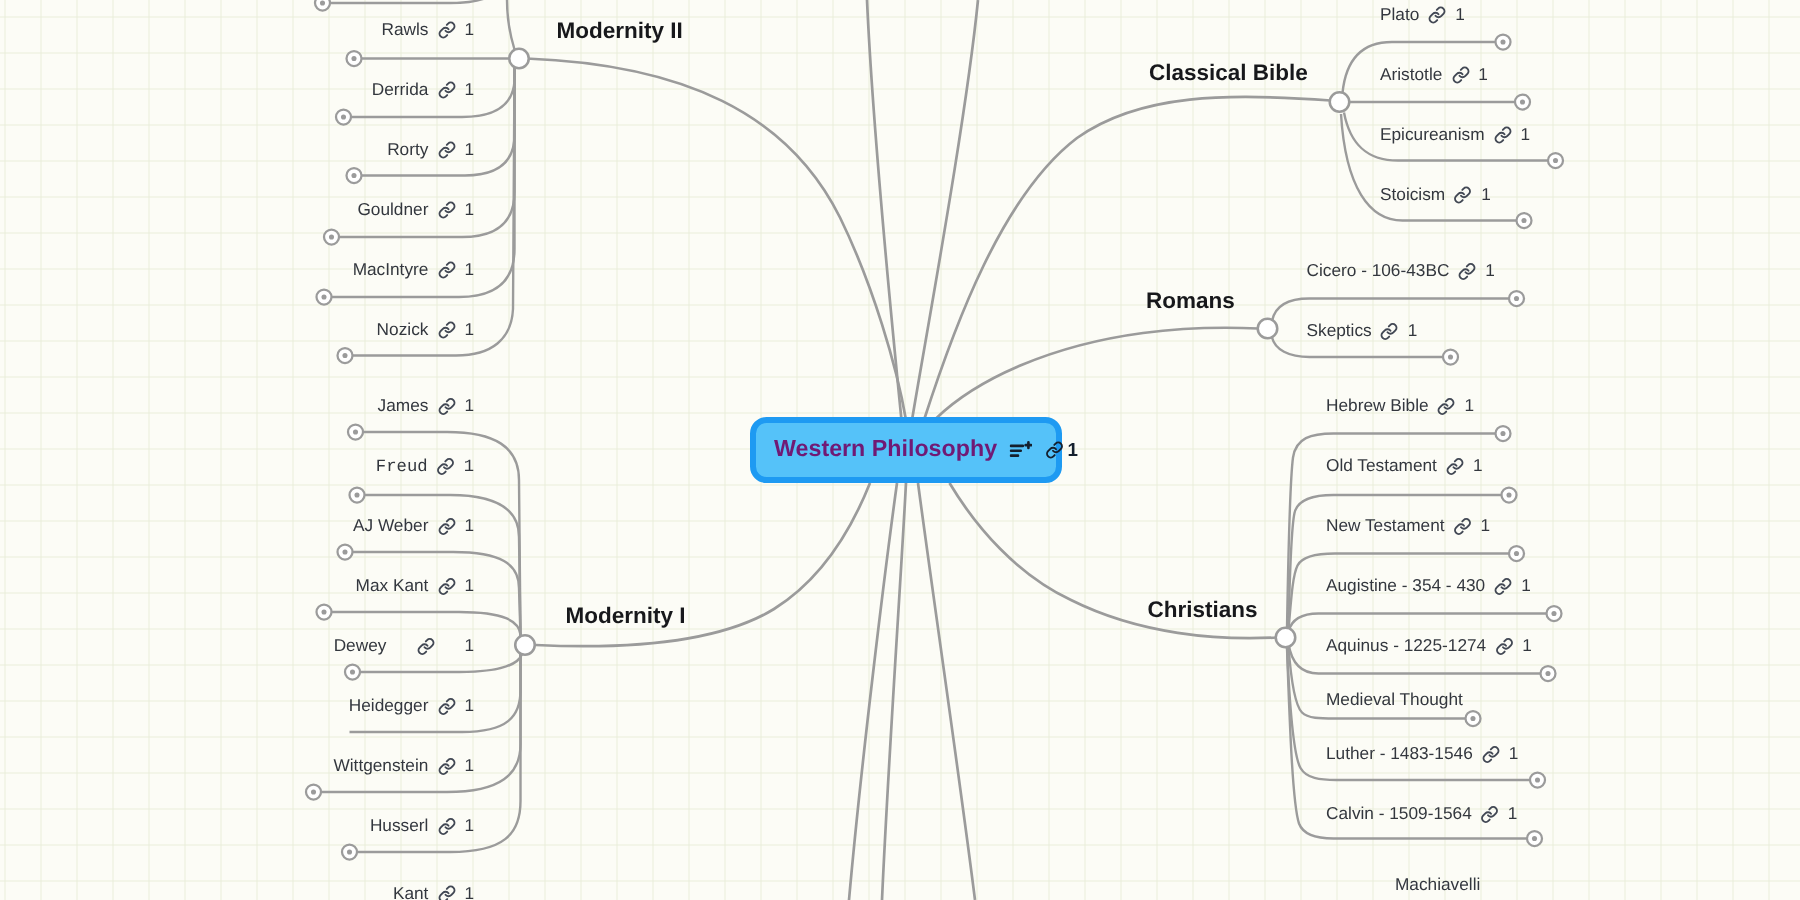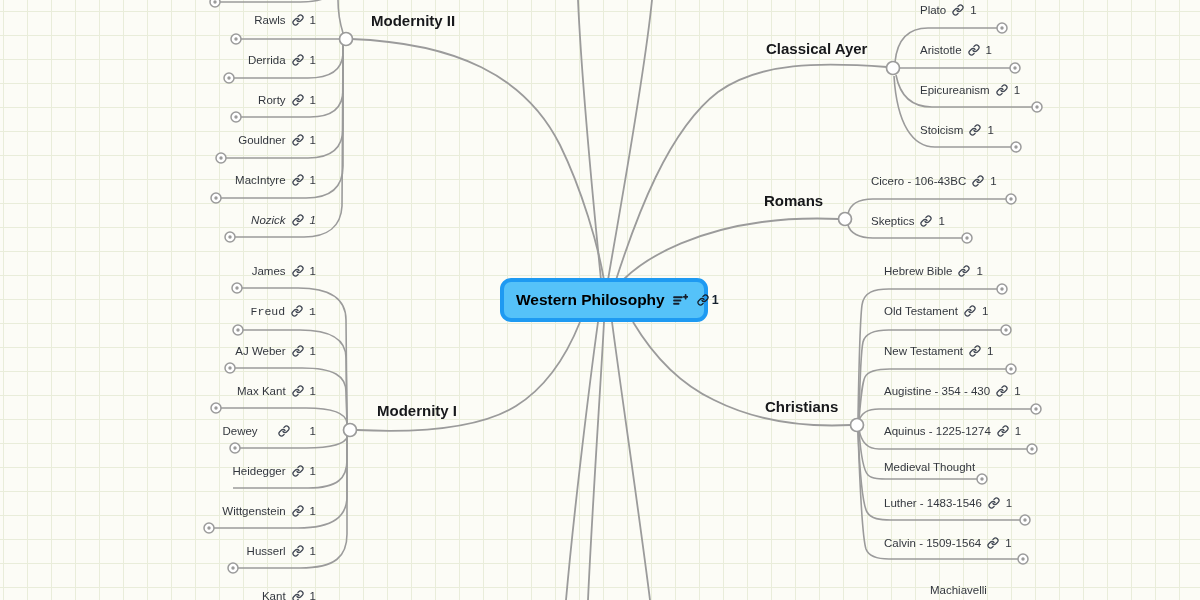--- a/index.html
+++ b/index.html
@@ -18,21 +18,21 @@
   .branch-label{position:absolute;font-size:15px;font-weight:bold;color:#17181b;white-space:nowrap;cursor:pointer;}
   .row{position:absolute;display:flex;align-items:center;gap:6px;height:16px;white-space:nowrap;cursor:pointer;}
   .clabel{font-size:11.5px;color:#33373e;}
   .count{font-size:11.5px;color:#33373e;}
   .lnk{width:12px;height:12px;fill:none;stroke:#424854;stroke-width:2.6;stroke-linecap:round;stroke-linejoin:round;flex:0 0 auto;}
   #center{
     position:absolute;left:500px;top:278px;width:208px;height:44px;box-sizing:border-box;
     background:#55C2F9;border:4px solid #1E9AF2;border-radius:11px;
     display:flex;align-items:center;padding:0 12px;gap:8px;cursor:pointer;
   }
-  #center .ctitle{font-size:15.5px;font-weight:bold;color:#000000;white-space:nowrap;}
+  #center .ctitle{font-size:15.5px;font-weight:bold;color:#701a75;white-space:nowrap;}
   #center .icons{margin-left:auto;display:flex;align-items:center;gap:9px;}
   #center .note{width:15px;height:13px;fill:none;stroke:#15202e;stroke-width:1.9;stroke-linecap:round;}
   #center .lnk{stroke:#15202e;}
   #center .ccount{font-size:12.5px;font-weight:bold;color:#15202e;}
 </style>
 </head>
 <body>
 
 <div id="map">
 
@@ -237,21 +237,21 @@
         <span class="count">1</span>
       </div>
       <div class="row" style="top: 172px; right: 884px; justify-content: space-between;">
         <span class="clabel">MacIntyre</span>
         <svg class="lnk" viewBox="0 0 24 24">
           <path d="M10 13a5 5 0 0 0 7.54.54l3-3a5 5 0 0 0-7.07-7.07l-1.72 1.71"></path>
           <path d="M14 11a5 5 0 0 0-7.54-.54l-3 3a5 5 0 0 0 7.07 7.07l1.71-1.71"></path>
         </svg>
         <span class="count">1</span>
       </div>
-      <div class="row" style="top: 212px; right: 884px; font-style: italic;">
+      <div class="row" style="top: 212px; right: 884px;">
         <span class="clabel">Nozick</span>
         <svg class="lnk" viewBox="0 0 24 24">
           <path d="M10 13a5 5 0 0 0 7.54.54l3-3a5 5 0 0 0-7.07-7.07l-1.72 1.71"></path>
           <path d="M14 11a5 5 0 0 0-7.54-.54l-3 3a5 5 0 0 0 7.07 7.07l1.71-1.71"></path>
         </svg>
         <span class="count">1</span>
       </div>
       <div class="branch-label" style="left: 377px; top: 402px;">Modernity I</div>
       <div class="row" style="top: 263px; right: 884px;">
         <span class="clabel">James</span>
@@ -310,21 +310,21 @@
         <span class="count">1</span>
       </div>
       <div class="row" style="top: 543px; right: 884px;">
         <span class="clabel">Husserl</span>
         <svg class="lnk" viewBox="0 0 24 24">
           <path d="M10 13a5 5 0 0 0 7.54.54l3-3a5 5 0 0 0-7.07-7.07l-1.72 1.71"></path>
           <path d="M14 11a5 5 0 0 0-7.54-.54l-3 3a5 5 0 0 0 7.07 7.07l1.71-1.71"></path>
         </svg>
         <span class="count">1</span>
       </div>
-      <div class="branch-label" style="left: 766px; top: 40px;">Classical Ayer</div>
+      <div class="branch-label" style="left: 766px; top: 40px;">Classical Bible</div>
       <div class="row" style="top: 2px; left: 920px;">
         <span class="clabel">Plato</span>
         <svg class="lnk" viewBox="0 0 24 24">
           <path d="M10 13a5 5 0 0 0 7.54.54l3-3a5 5 0 0 0-7.07-7.07l-1.72 1.71"></path>
           <path d="M14 11a5 5 0 0 0-7.54-.54l-3 3a5 5 0 0 0 7.07 7.07l1.71-1.71"></path>
         </svg>
         <span class="count">1</span>
       </div>
       <div class="row" style="top: 42px; left: 920px;">
         <span class="clabel">Aristotle</span>

